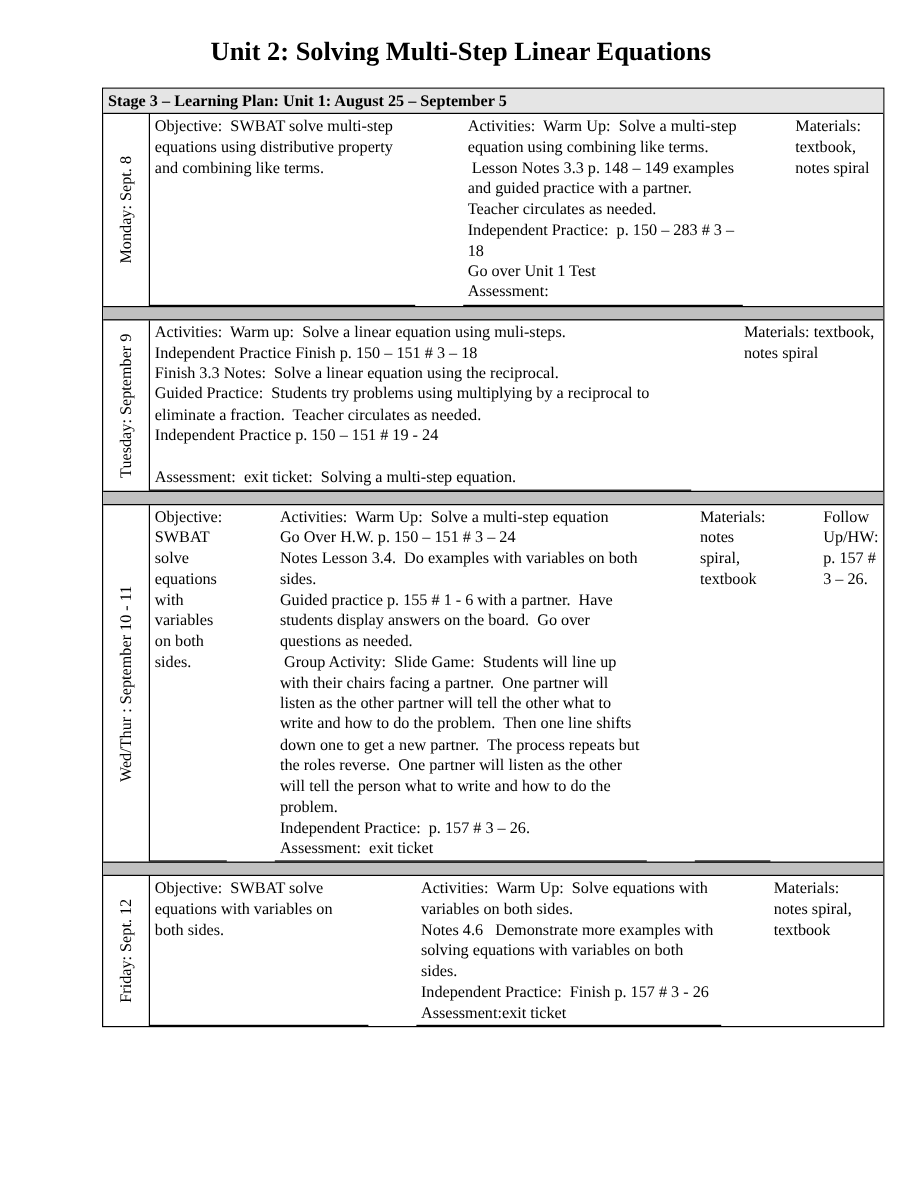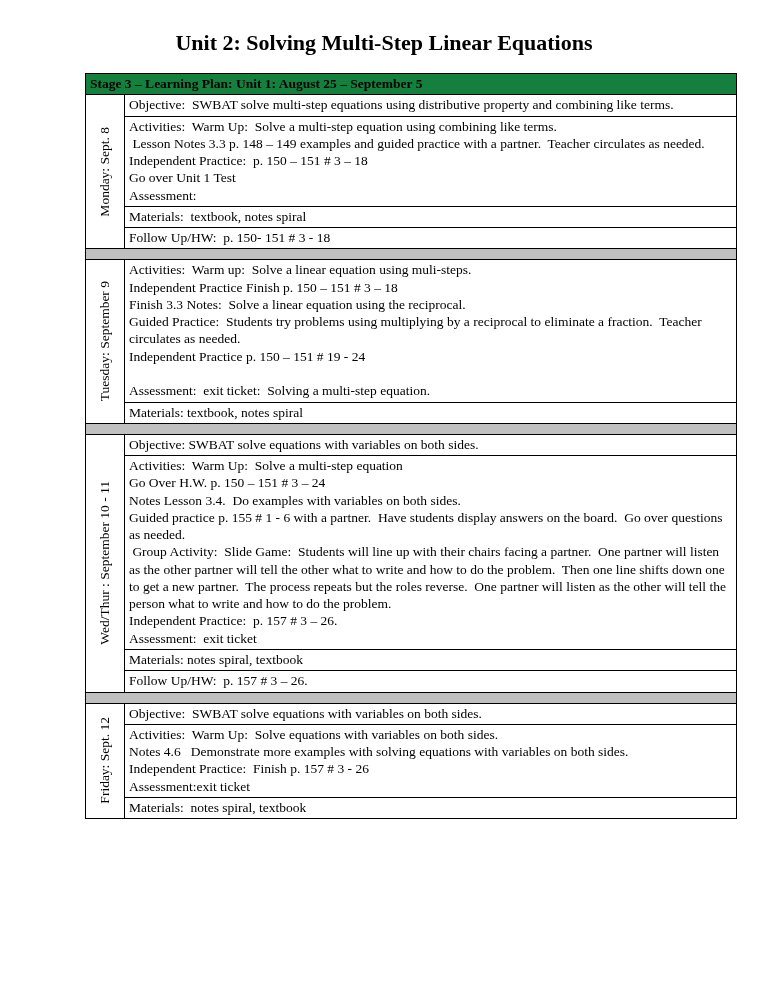--- a/index.html
+++ b/index.html
@@ -22,42 +22,42 @@
   }
   .lp-table {
     margin: 17px 0 0 85px;
     width: 652px;
     box-sizing: border-box;
     border: 1px solid #000;
     font-size: 13.5px;
     line-height: 1.28;
   }
   .stage-header {
-    background: #15803d;
+    background: #e5e5e5;
     font-weight: bold;
     padding: 1px 4px 2px 4px;
     border-bottom: 1px solid #000;
   }
   .section { display: flex; align-items: stretch; }
   .day-cell {
     width: 39px;
     min-width: 39px;
     box-sizing: border-box;
     border-right: 1px solid #000;
     display: flex;
     align-items: center;
     justify-content: center;
   }
   .day-label {
     writing-mode: vertical-rl;
     transform: rotate(180deg);
     white-space: nowrap;
     font-size: 13.5px;
   }
-  .content-cell { flex: 1; display: flex; flex-direction: column; min-width: 0; }
+  .content-cell { flex: 1; display: flex; min-width: 0; gap: 40px; }
   .prow {
     padding: 1px 4px 2px 4px;
     border-bottom: 1px solid #000;
     white-space: pre-wrap;
   }
   .content-cell .prow:last-child { border-bottom: none; }
   .separator {
     height: 10px;
     background: #c0c0c0;
     border-top: 1px solid #000;
@@ -76,25 +76,24 @@
     <div class="stage-header">Stage 3 – Learning Plan:  Unit 1:  August 25 – September 5</div>
 
     <div class="section">
       <div class="day-cell">
         <span class="day-label">Monday:  Sept. 8</span>
       </div>
       <div class="content-cell">
         <div class="prow">Objective:  SWBAT solve multi-step equations using distributive property and combining like terms.</div>
         <div class="prow">Activities:  Warm Up:  Solve a multi-step equation using combining like terms.
  Lesson Notes 3.3 p. 148 – 149 examples and guided practice with a partner.  Teacher circulates as needed.
-Independent Practice:  p. 150 – 151 # 3 – 18
+Independent Practice:  p. 150 – 283 # 3 – 18
 Go over Unit 1 Test
 Assessment:</div>
         <div class="prow">Materials:  textbook, notes spiral</div>
-        <div class="prow">Follow Up/HW:  p. 150- 151 # 3 - 18</div>
       </div>
     </div>
 
     <div class="separator"></div>
 
     <div class="section">
       <div class="day-cell">
         <span class="day-label">Tuesday:  September 9</span>
       </div>
       <div class="content-cell">

